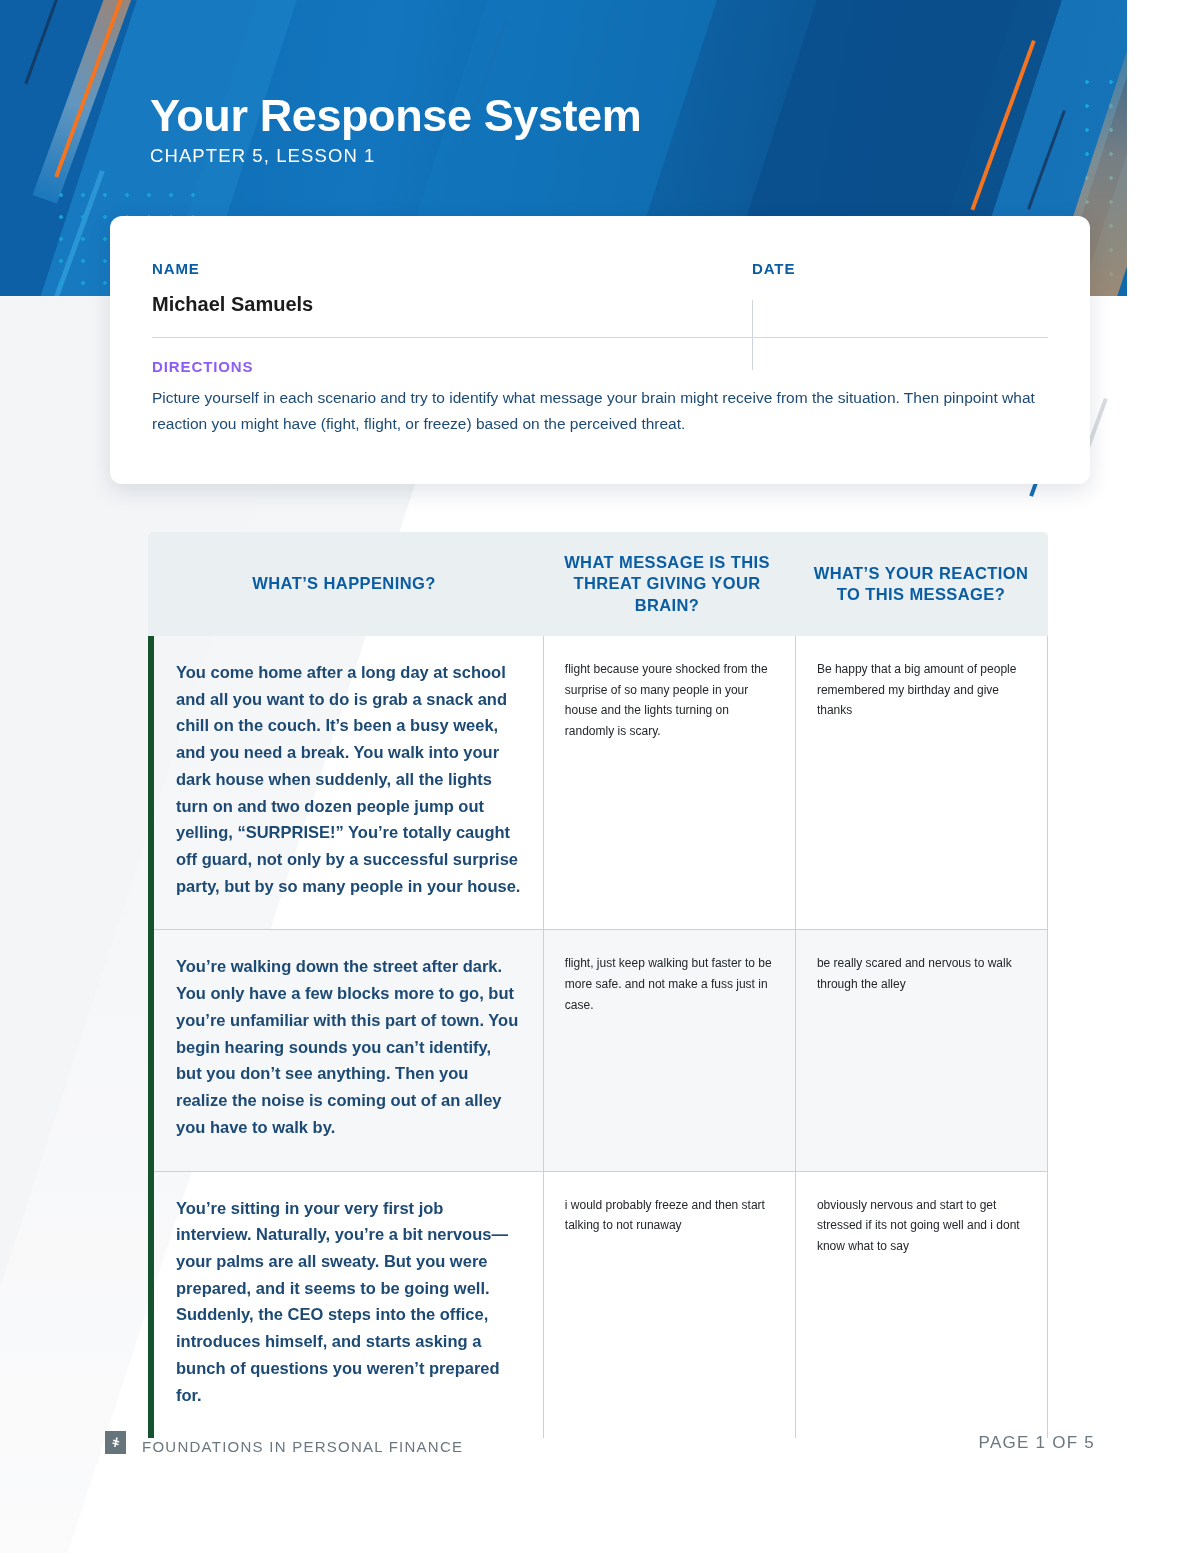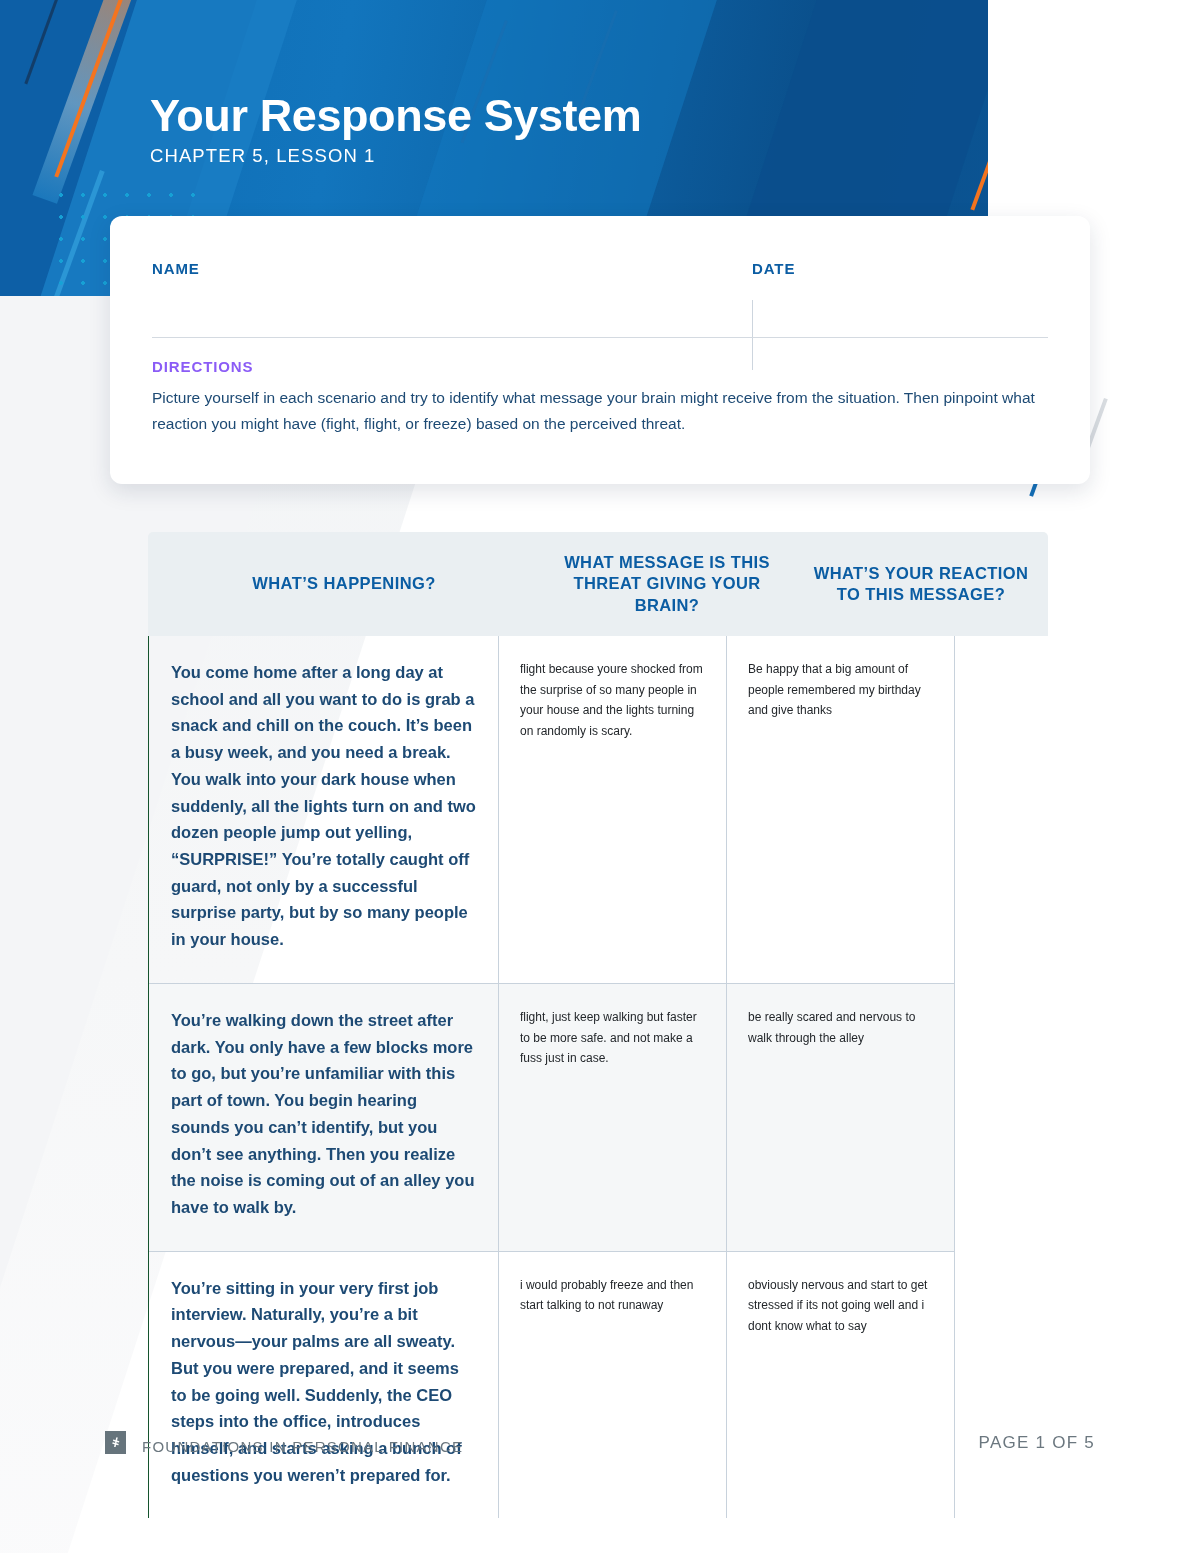--- a/index.html
+++ b/index.html
@@ -39,21 +39,21 @@
     height: 1400px;
     background: #f4f5f7;
     transform: skewX(-18deg);
     z-index: 0;
   }
 
   
   .banner {
     position: absolute;
     left: 0; top: 0;
-    width: 988px;
+    width: 1127px;
     height: 296px;
     overflow: hidden;
     z-index: 2;
     background: linear-gradient(100deg,
         #0e5fa4 0%,
         #1070b8 18%,
         #1275bd 34%,
         #0f6bb0 48%,
         #0d5e9f 62%,
         #0a4f8b 80%,
@@ -286,22 +286,22 @@
   }
   .answer-text {
     color: #23272b;
     font-size: 12px;
     font-weight: 400;
     line-height: 1.72;
   }
   .table-outline {
     position: absolute;
     left: 0; top: 104px;
-    width: 807px;
-    border-left: 1px solid #14532d;
+    width: 900px;
+    border-left: 6px solid #14532d;
     border-right: 1px solid #c8d2dc;
     pointer-events: none;
   }
   .row-sep { height: 1px; background: #c8d2dc; }
 
   
   .footer {
     position: absolute;
     left: 105px; top: 1430px;
     width: 990px;
@@ -368,20 +368,21 @@
     <div class="banner-text">
       <div class="banner-title">Your Response System</div>
       <div class="banner-sub">CHAPTER 5,  LESSON 1</div>
     </div>
   </div>
 
   <div class="card">
     <div class="card-top">
       <div class="field name">
         <div class="field-label">NAME</div>
+        <div class="field-value">Michael Samuels</div>
       </div>
       <div class="field date">
         <div class="field-label">DATE</div>
         <div class="field-value"></div>
       </div>
       <div class="vdiv"></div>
     </div>
     <div class="hr"></div>
     <div class="directions">
       <div class="directions-label">DIRECTIONS</div>

